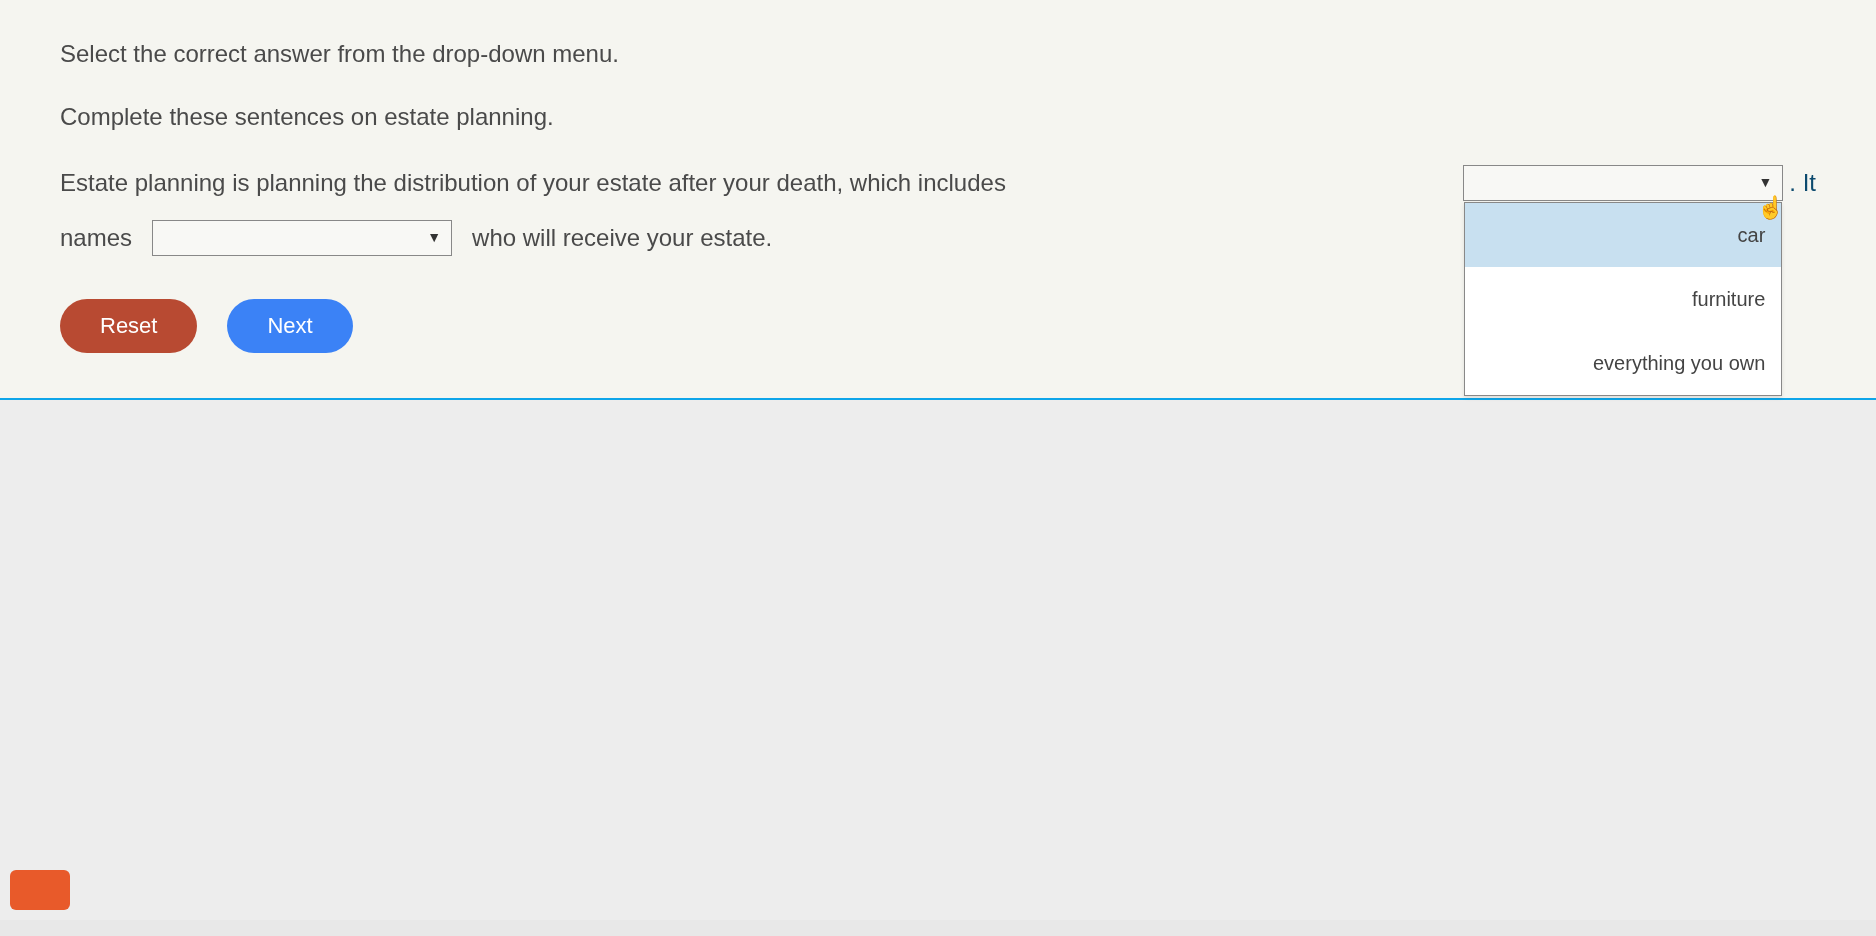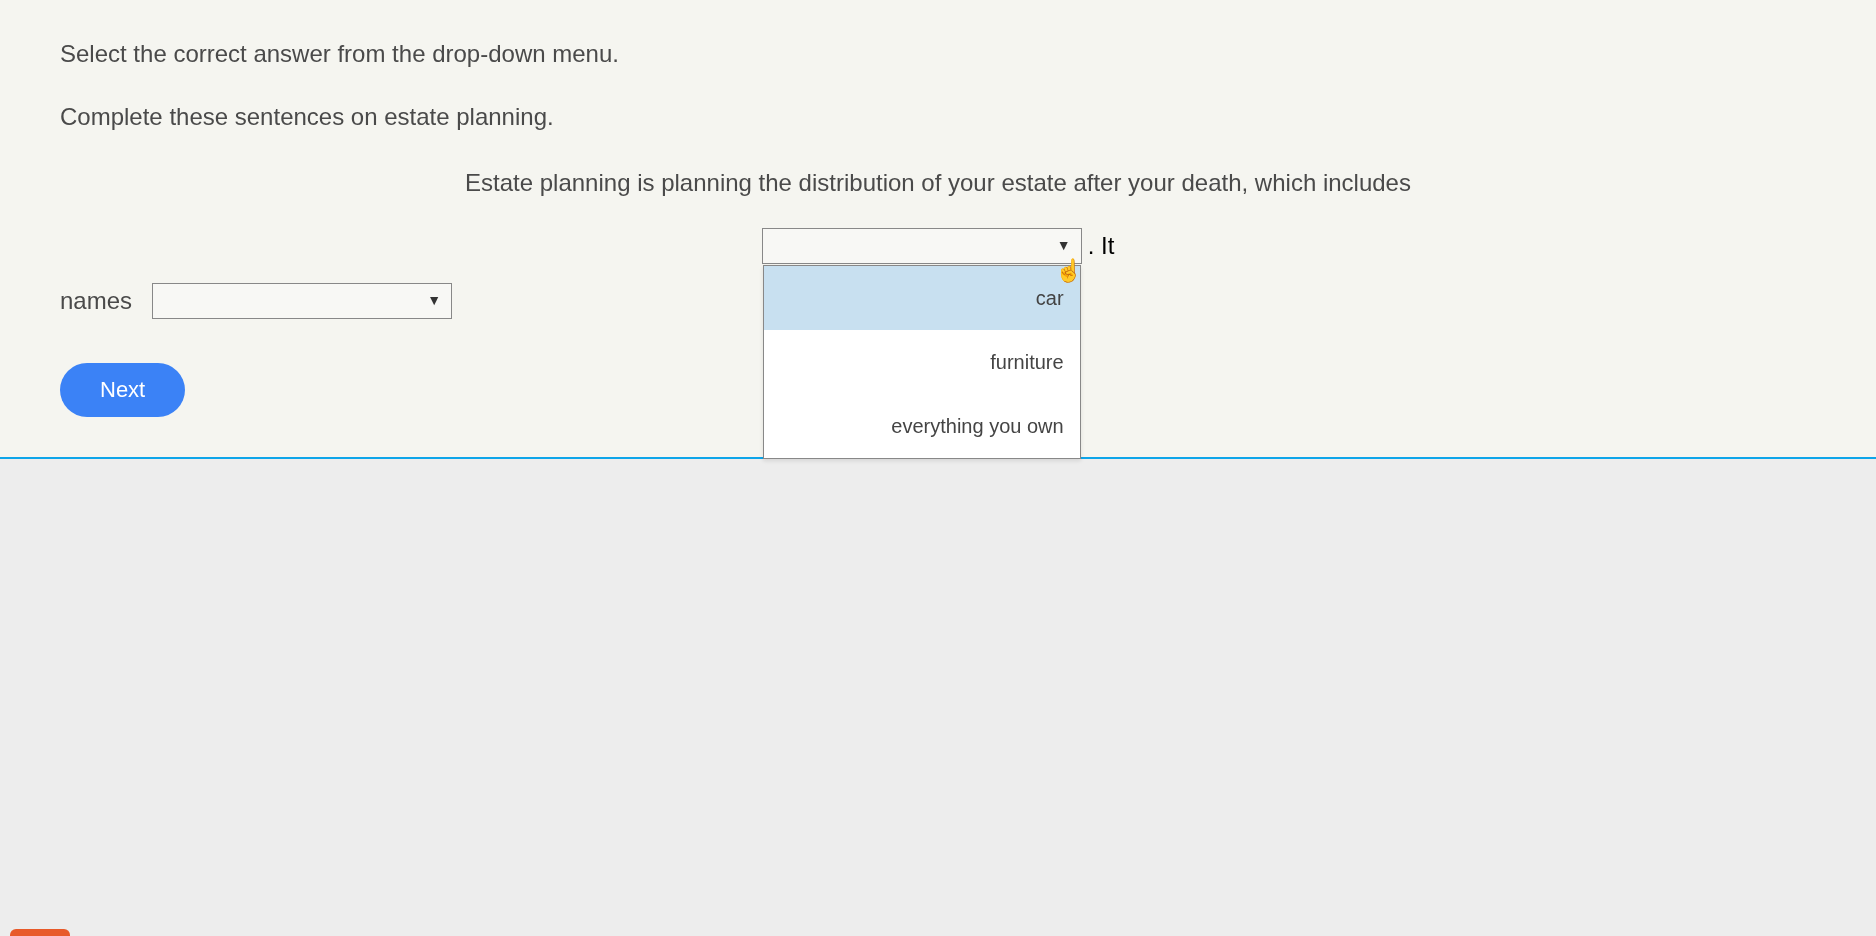--- a/index.html
+++ b/index.html
@@ -121,28 +121,27 @@
       position: absolute;
       bottom: 10px;
       left: 10px;
       width: 60px;
       height: 40px;
       background: #e85a2a;
       border-radius: 6px;
     }
     .trailing-text {
       font-size: 24px;
-      color: #000000;
+      color: #0c4a6e;
     }
     .first-line-wrap {
       display: flex;
       align-items: center;
       justify-content: space-between;
       gap: 20px;
-      flex-direction: column;
     }
   </style>
 </head>
 <body>
 
 <div class="content-area">
   <p class="instruction">Select the correct answer from the drop-down menu.</p>
   <p class="subtitle">Complete these sentences on estate planning.</p>
 
   <div class="question-text">
@@ -160,23 +159,25 @@
         </span>
         <span class="trailing-text">. It</span>
       </span>
     </div>
 
     <div class="question-line" style="margin-top:12px;">
       <span>names</span>
       <span class="dropdown-trigger dd2">
         <span class="chevron">▼</span>
       </span>
+      <span>who will receive your estate.</span>
     </div>
   </div>
 
   <div class="buttons-row">
+    <button class="btn btn-reset">Reset</button>
     <button class="btn btn-next">Next</button>
   </div>
 </div>
 
 <div class="bottom-area">
   <div class="corner-btn"></div>
 </div>
 
 </body></html>

